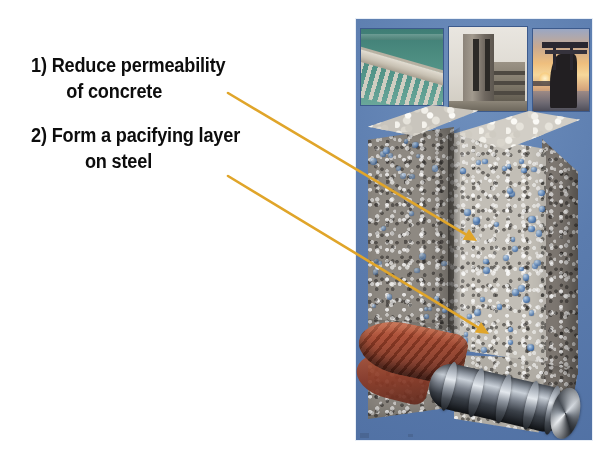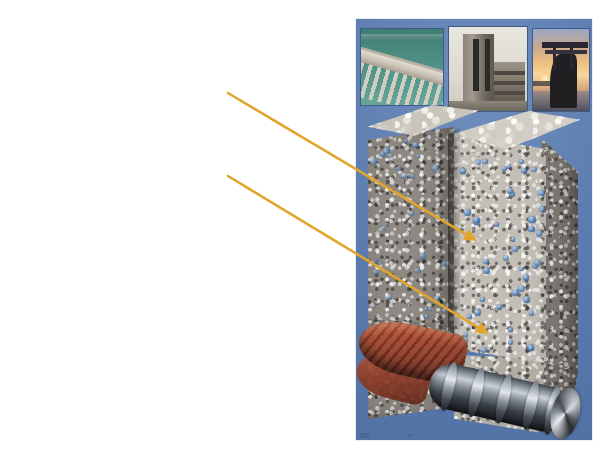--- a/index.html
+++ b/index.html
@@ -401,20 +401,33 @@
   .panel-artifact {
     position: absolute;
     background: rgba(60,80,115,.35);
   }
 </style>
 </head>
 <body>
 
 <div id="slide">
 
+  <div class="bullet-list">
+
+    <div class="bullet">
+      <div class="bullet-line indent-1">1)  Reduce permeability</div>
+      <div class="bullet-line indent-2">of concrete</div>
+    </div>
+
+    <div class="bullet">
+      <div class="bullet-line indent-1">2) Form a pacifying layer</div>
+      <div class="bullet-line indent-3">on steel</div>
+    </div>
+
+  </div>
 
   <div id="image-panel">
 
     <div class="photo" id="photo-bridge">
       <div class="bridge-water"></div>
       <div class="bridge-far"></div>
       <div class="bridge-piers"></div>
       <div class="bridge-rail"></div>
       <div class="bridge-deck"></div>
     </div>

